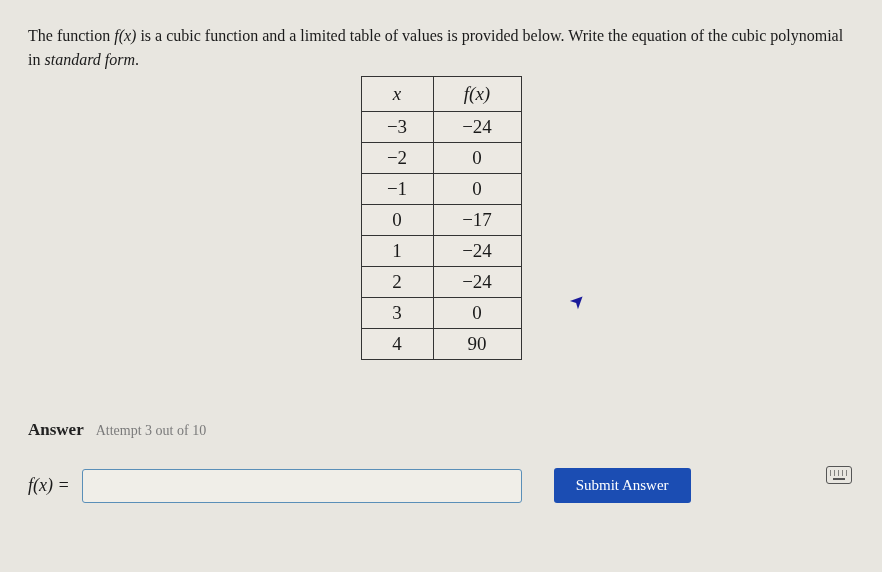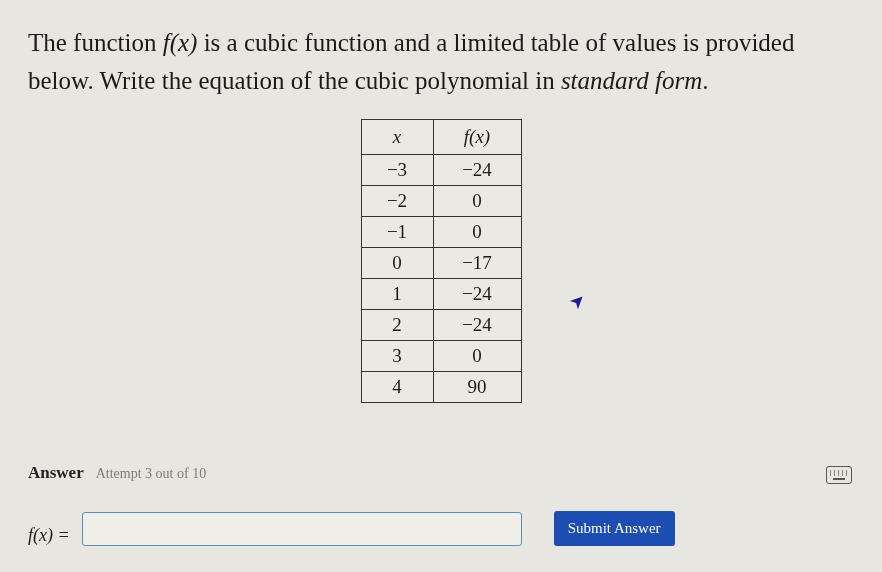--- a/index.html
+++ b/index.html
@@ -7,23 +7,23 @@
       width: 882px;
       height: 572px;
       background: #e8e6e0;
       font-family: Georgia, 'Times New Roman', serif;
       color: #1a1a1a;
       padding: 24px 28px;
       position: relative;
       overflow: hidden;
     }
     .prompt {
-      font-size: 25px;
+      font-size: 16px;
       line-height: 1.5;
-      margin-bottom: 20px;
+      margin-bottom: 4px;
     }
     .prompt .fn { font-style: italic; }
     .prompt .sf { font-style: italic; }
     .table-wrap {
       display: flex;
       justify-content: center;
       margin-bottom: 40px;
     }
     table.values {
       border-collapse: collapse;
@@ -47,21 +47,21 @@
       align-items: baseline;
       gap: 12px;
       font-size: 16px;
       margin-top: 60px;
       margin-bottom: 22px;
     }
     .answer-row .label { font-weight: bold; font-size: 17px; color: #222; }
     .answer-row .attempt { color: #7a7a7a; font-size: 14px; font-family: Georgia, serif; }
     .input-row {
       display: flex;
-      align-items: flex-end;
+      align-items: center;
       gap: 12px;
       margin-top: 28px;
     }
     .fx-eq {
       font-style: italic;
       font-size: 18px;
       white-space: nowrap;
     }
     .answer-input {
       flex: 0 0 auto;
@@ -76,21 +76,21 @@
       outline: none;
     }
     .submit-btn {
       margin-left: 20px;
       background: #1b4db3;
       color: #fff;
       border: none;
       border-radius: 3px;
       font-size: 15px;
       font-family: Georgia, serif;
-      padding: 9px 14px;
+      padding: 9px 22px;
       cursor: pointer;
     }
     .keyboard-icon {
       position: absolute;
       right: 30px;
       top: 466px;
       width: 26px;
       height: 18px;
       border: 1.5px solid #555;
       border-radius: 3px;

